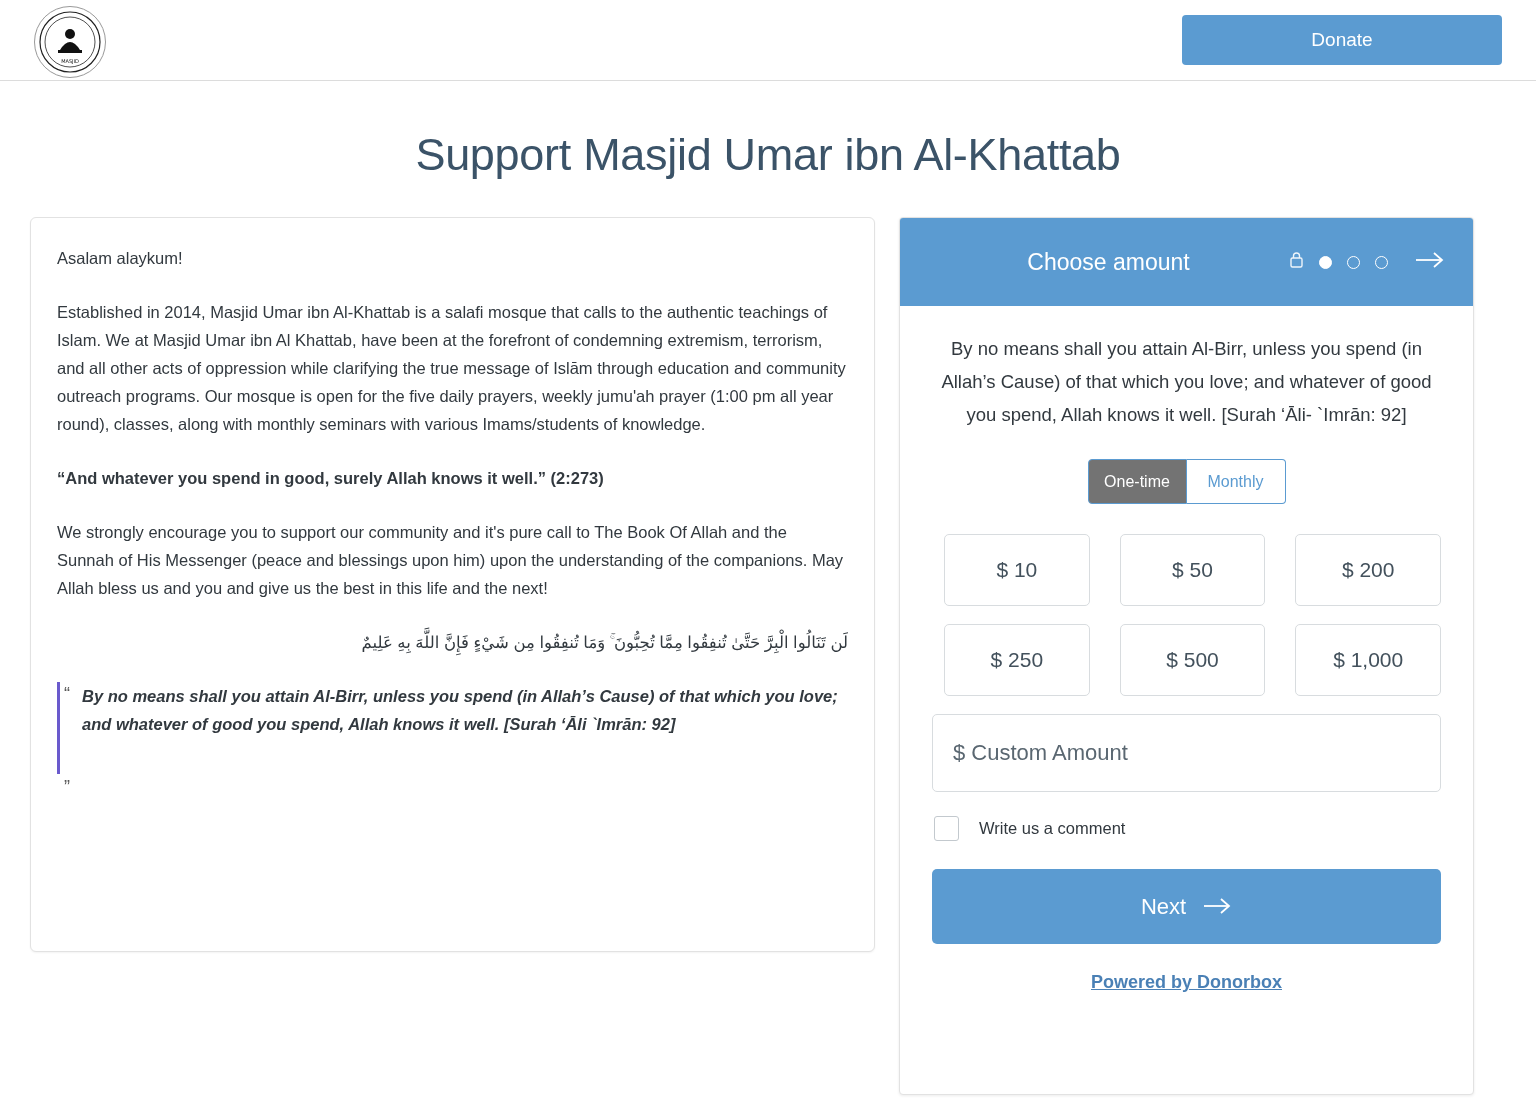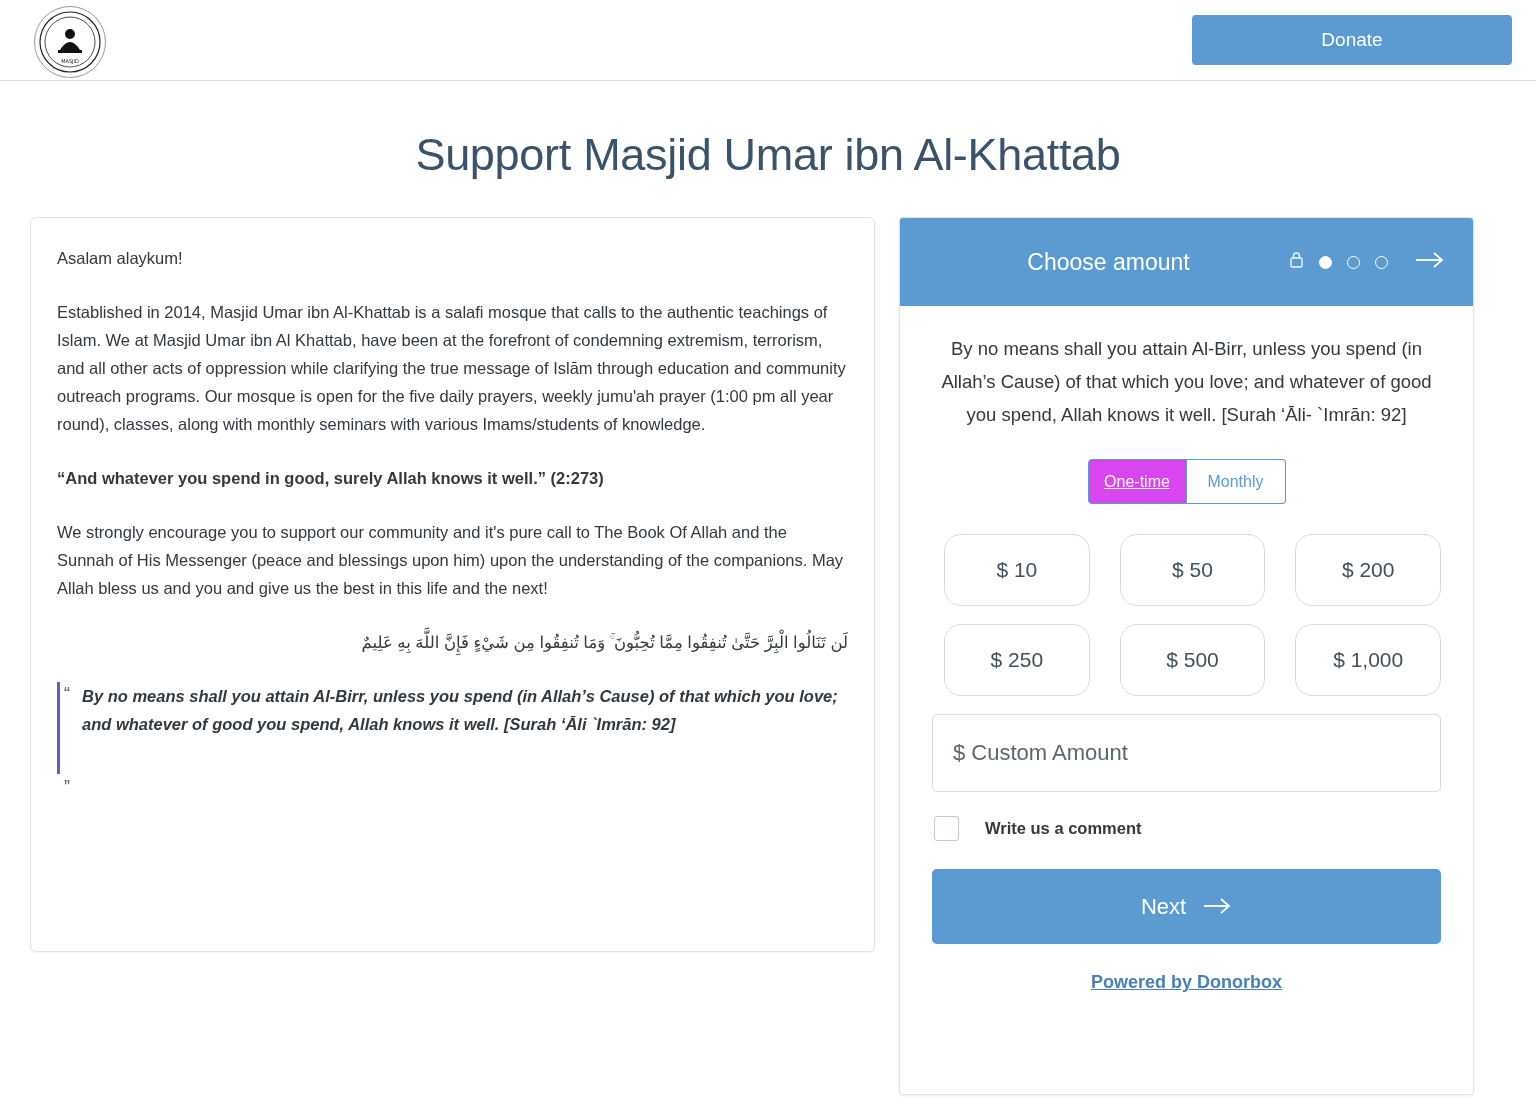--- a/index.html
+++ b/index.html
@@ -37,21 +37,21 @@
     border: 1px solid #999;
     background: #ffffff;
     display: flex;
     align-items: center;
     justify-content: center;
     overflow: hidden;
   }
   .logo svg { display:block; }
   .donate-btn {
     position: absolute;
-    right: 24px;
+    right: 34px;
     top: 15px;
     width: 320px;
     height: 50px;
     background: #5b9bd1;
     border: none;
     border-radius: 4px;
     color: #ffffff;
     font-size: 19px;
     font-family: "Liberation Sans", sans-serif;
     cursor: pointer;
@@ -187,38 +187,37 @@
     min-width: 99px;
     height: 45px;
     font-size: 16px;
     border: 1px solid #5b9bd1;
     background: #ffffff;
     color: #5b9bd1;
     cursor: pointer;
     font-family: "Liberation Sans", sans-serif;
   }
   .freq-btn.active {
-    background: #d946ef;
+    background: #737373;
     color: #ffffff;
-    text-decoration: underline;
   }
   .freq-btn:first-child { border-radius: 4px 0 0 4px; }
   .freq-btn:last-child { border-radius: 0 4px 4px 0; border-left: none; }
 
   .amount-grid {
     display: grid;
     grid-template-columns: repeat(3, 1fr);
     gap: 18px;
     margin-bottom: 18px;
   }
   .amount-btn {
     height: 72px;
     background: #ffffff;
     border: 1px solid #d8dcdf;
-    border-radius: 17px;
+    border-radius: 5px;
     font-size: 21px;
     color: #43515c;
     cursor: pointer;
     font-family: "Liberation Sans", sans-serif;
     margin-left: 12px;
   }
   .custom-amount {
     width: 100%;
     height: 78px;
     box-sizing: border-box;
@@ -227,23 +226,22 @@
     font-size: 22px;
     color: #6f7b84;
     padding: 0 20px;
     font-family: "Liberation Sans", sans-serif;
   }
   .custom-amount::placeholder { color: #5a6771; }
 
   .comment-row {
     display: flex;
     align-items: center;
-    gap: 26px;
+    gap: 20px;
     margin: 24px 0 28px 2px;
-    font-weight: bold;
   }
   .checkbox {
     width: 23px; height: 23px;
     border: 1px solid #c3c9ce;
     border-radius: 3px;
     background: #fff;
     cursor: pointer;
   }
   .comment-label {
     font-size: 16.5px;

